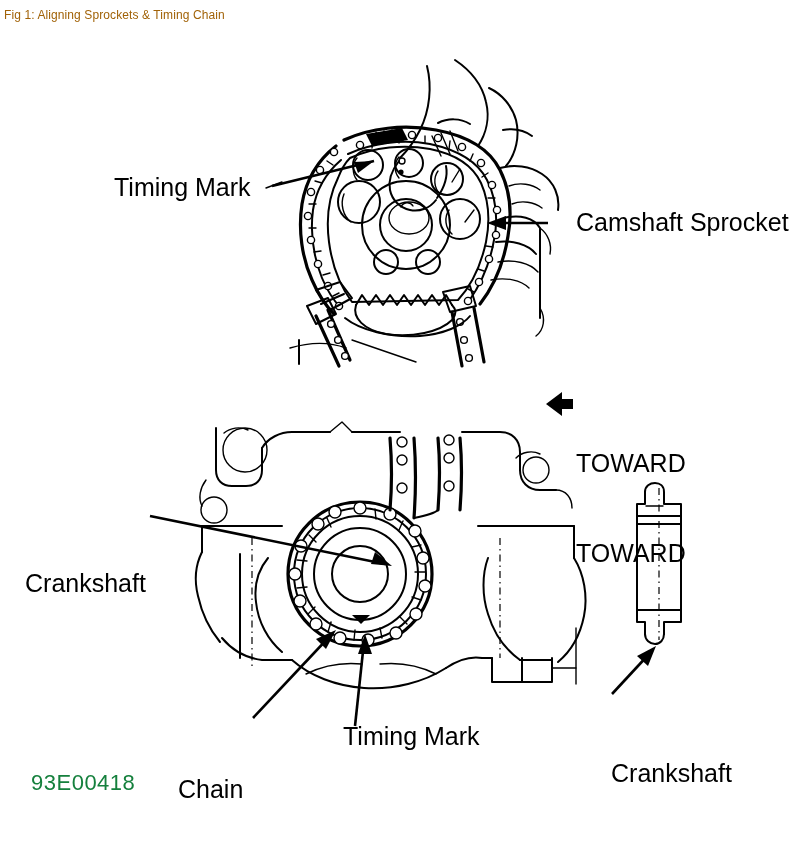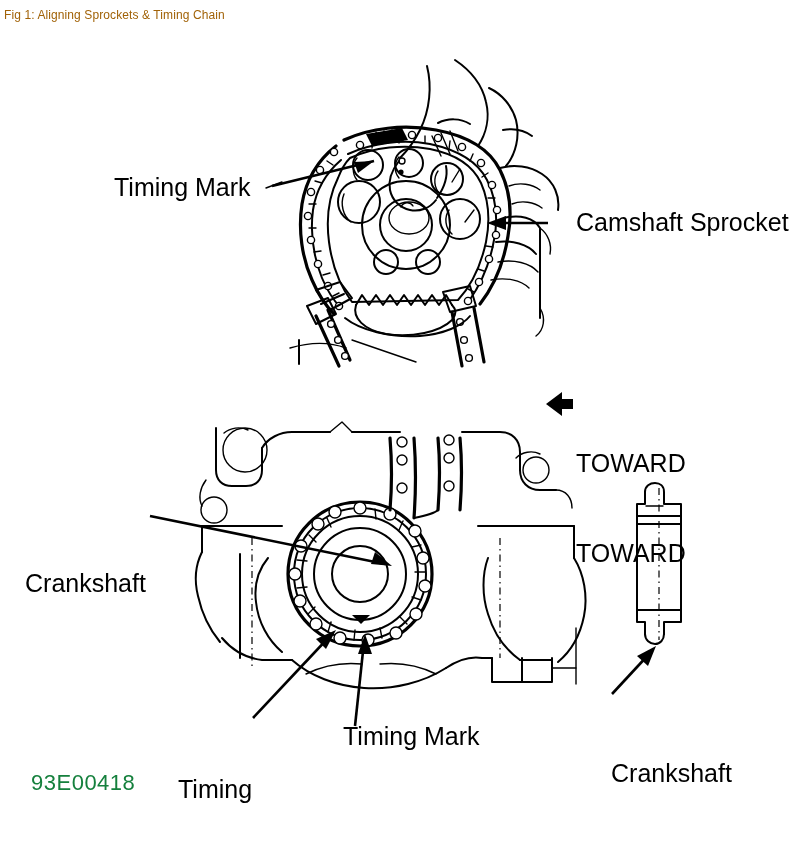--- a/index.html
+++ b/index.html
@@ -442,21 +442,21 @@
     <div class="lbl lbl-toward">
       <div>TOWARD</div>
       <div>TOWARD</div>
     </div>
 
     <div class="lbl lbl-crankshaft-left">
       <div>Crankshaft</div>
     </div>
 
     <div class="lbl lbl-bright-link">
-      <div>Timing</div>
+      <div>Chain</div>
       
     </div>
 
     <div class="lbl lbl-timing-mark-bottom">Timing Mark</div>
 
     <div class="lbl lbl-crankshaft-right">
       <div>Crankshaft</div>
       
     </div>
 

